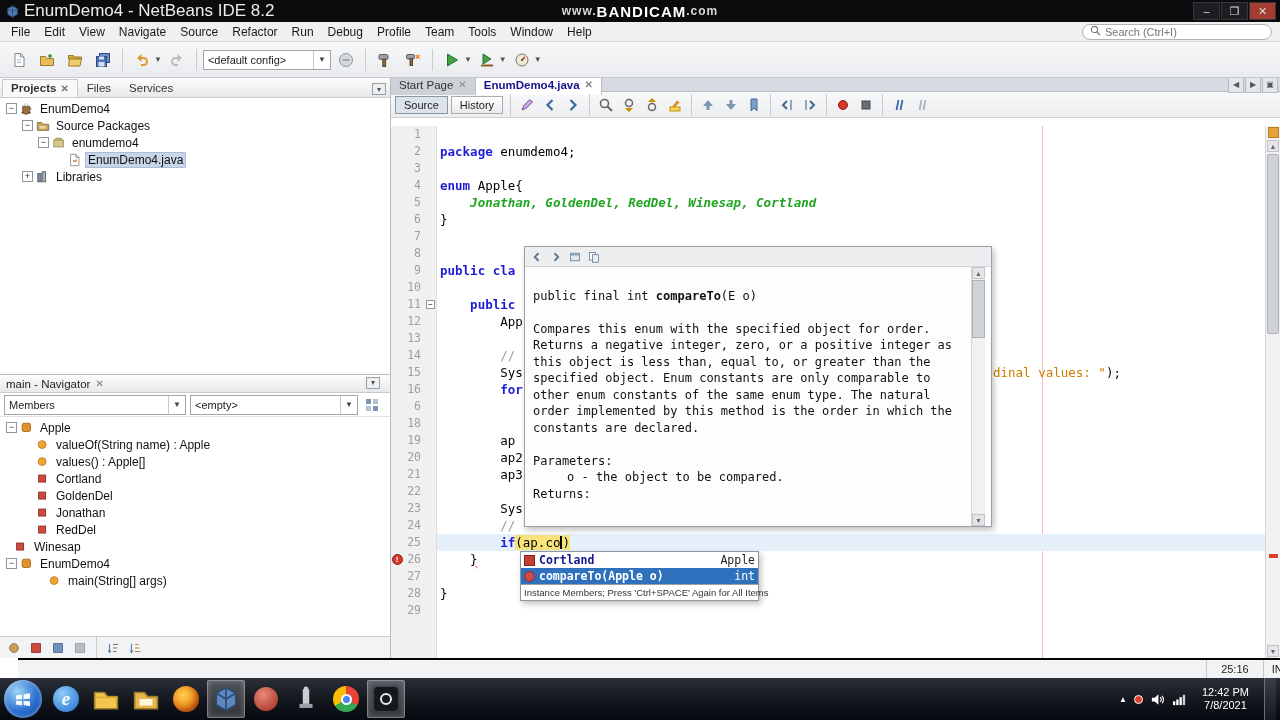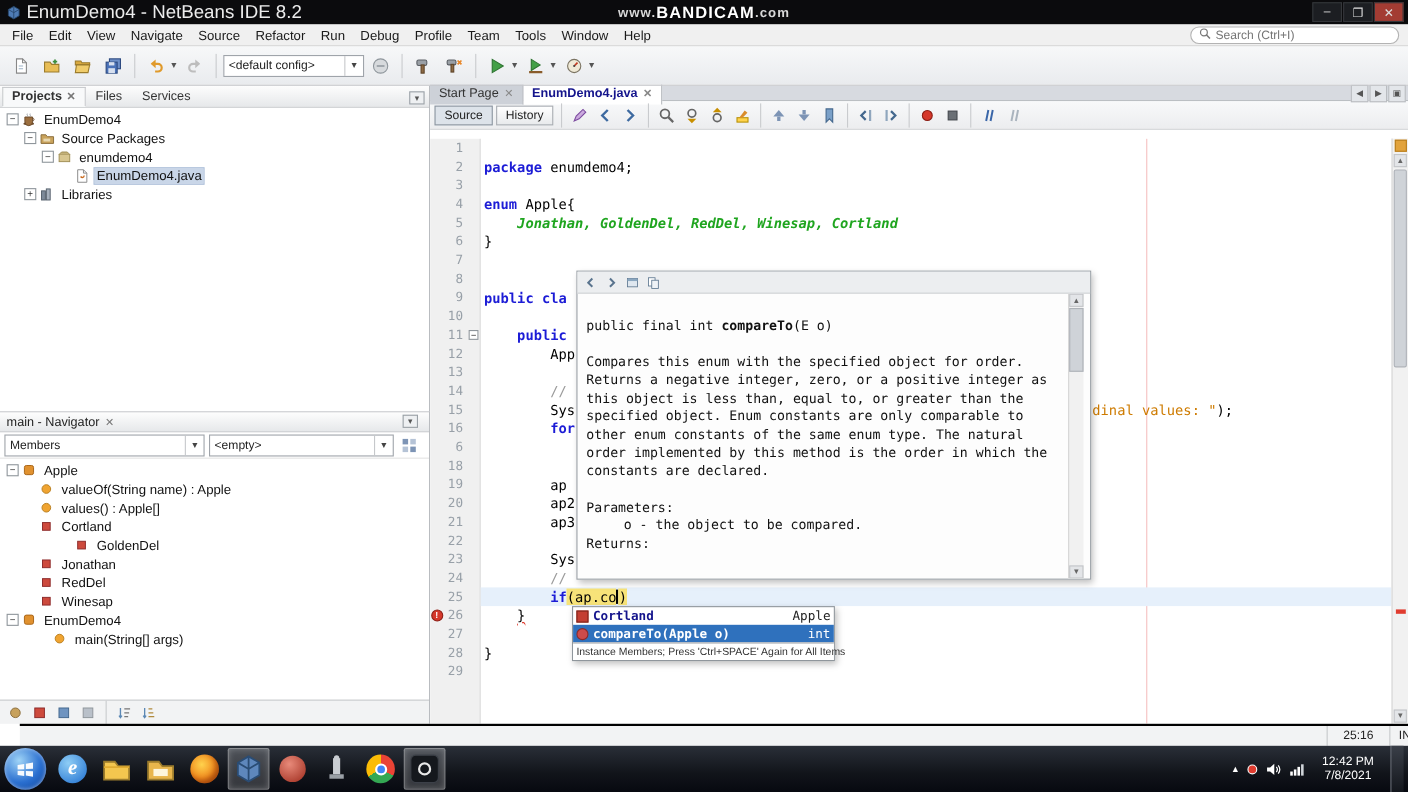--- a/index.html
+++ b/index.html
@@ -411,48 +411,48 @@
         </div>
         <div class="tree-row" style="padding-left: 22px;">
           <span class="expander spacer"></span>
           <span class="ticon">
             <svg width="14" height="14" viewBox="0 0 16 16">
               <rect x="3" y="3.5" width="8" height="8" fill="#cd4a3d" stroke="#8c2a2a"></rect>
             </svg>
           </span>
           <span class="tlabel">Cortland</span>
         </div>
-        <div class="tree-row" style="padding-left: 8px; margin-left: 46px;">
-          <span class="expander spacer"></span>
-          <span class="ticon">
-            <svg width="14" height="14" viewBox="0 0 16 16">
-              <rect x="3" y="3.5" width="8" height="8" fill="#cd4a3d" stroke="#8c2a2a"></rect>
-            </svg>
-          </span>
-          <span class="tlabel">GoldenDel</span>
-        </div>
         <div class="tree-row" style="padding-left: 22px;">
           <span class="expander spacer"></span>
           <span class="ticon">
             <svg width="14" height="14" viewBox="0 0 16 16">
               <rect x="3" y="3.5" width="8" height="8" fill="#cd4a3d" stroke="#8c2a2a"></rect>
             </svg>
           </span>
-          <span class="tlabel">Jonathan</span>
+          <span class="tlabel">GoldenDel</span>
         </div>
         <div class="tree-row" style="padding-left: 22px;">
           <span class="expander spacer"></span>
           <span class="ticon">
             <svg width="14" height="14" viewBox="0 0 16 16">
               <rect x="3" y="3.5" width="8" height="8" fill="#cd4a3d" stroke="#8c2a2a"></rect>
             </svg>
           </span>
+          <span class="tlabel">Jonathan</span>
+        </div>
+        <div class="tree-row" style="padding-left: 22px;">
+          <span class="expander spacer"></span>
+          <span class="ticon">
+            <svg width="14" height="14" viewBox="0 0 16 16">
+              <rect x="3" y="3.5" width="8" height="8" fill="#cd4a3d" stroke="#8c2a2a"></rect>
+            </svg>
+          </span>
           <span class="tlabel">RedDel</span>
         </div>
-        <div class="tree-row" style="padding-left: 22px;">
+        <div class="tree-row" style="">
           <span class="expander spacer"></span>
           <span class="ticon">
             <svg width="14" height="14" viewBox="0 0 16 16">
               <rect x="3" y="3.5" width="8" height="8" fill="#cd4a3d" stroke="#8c2a2a"></rect>
             </svg>
           </span>
           <span class="tlabel">Winesap</span>
         </div>
         <div class="tree-row" style="padding-left: 6px;">
           <span class="expander">−</span>

